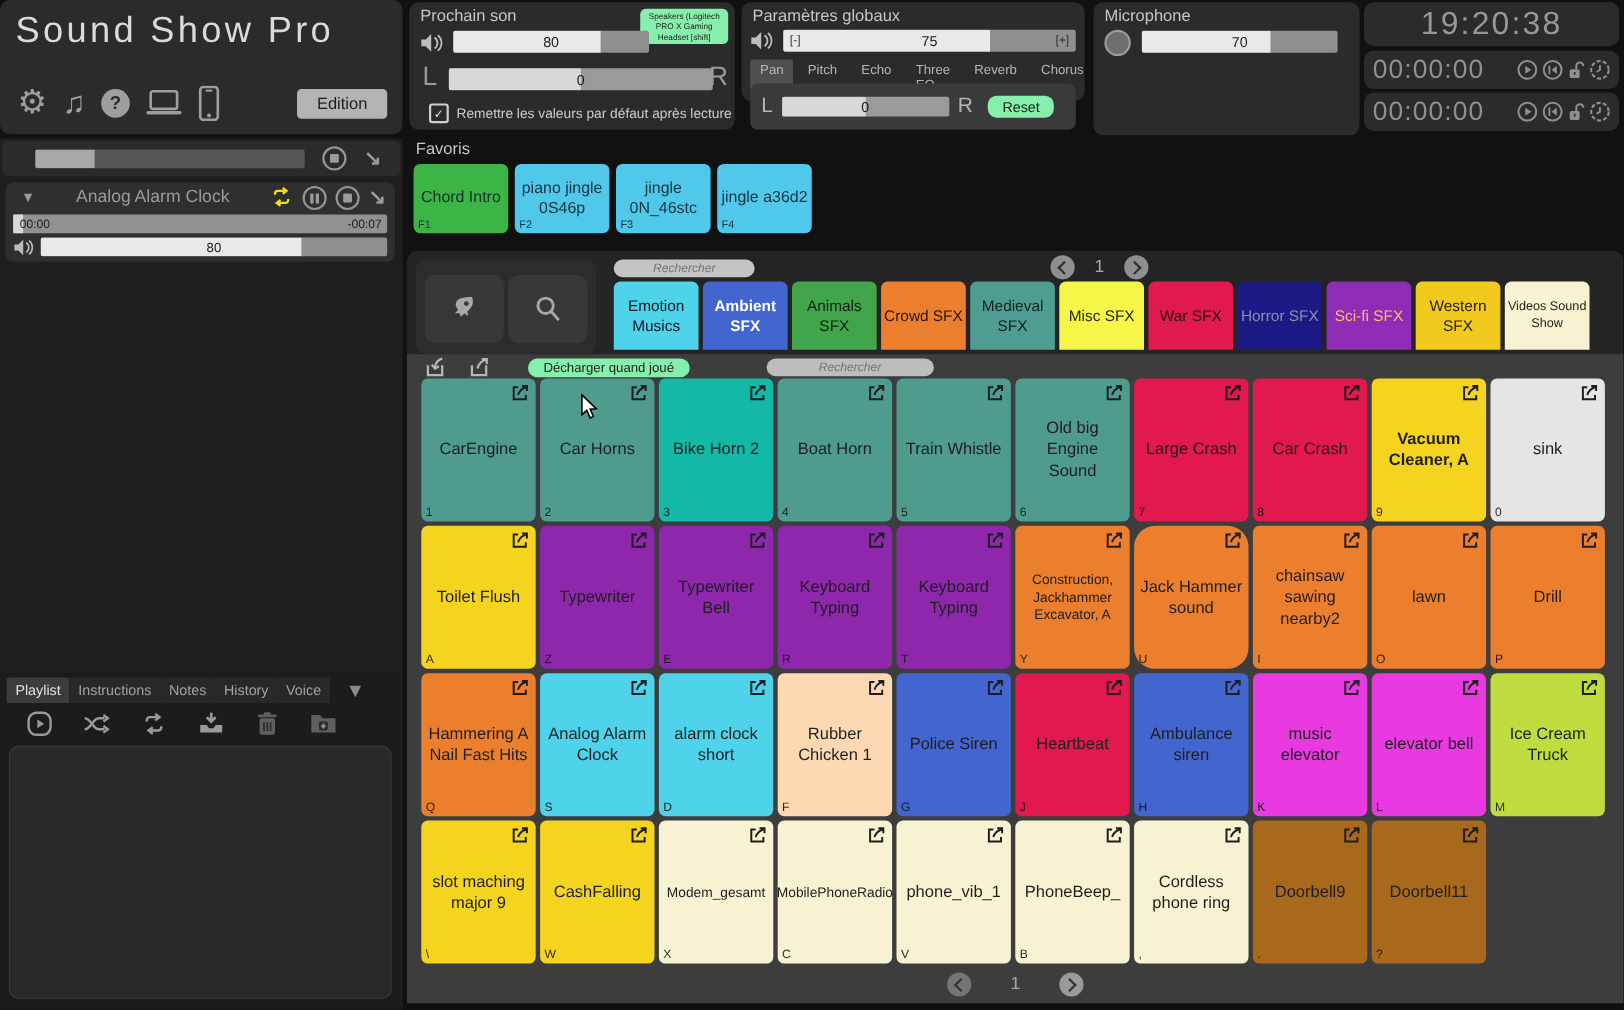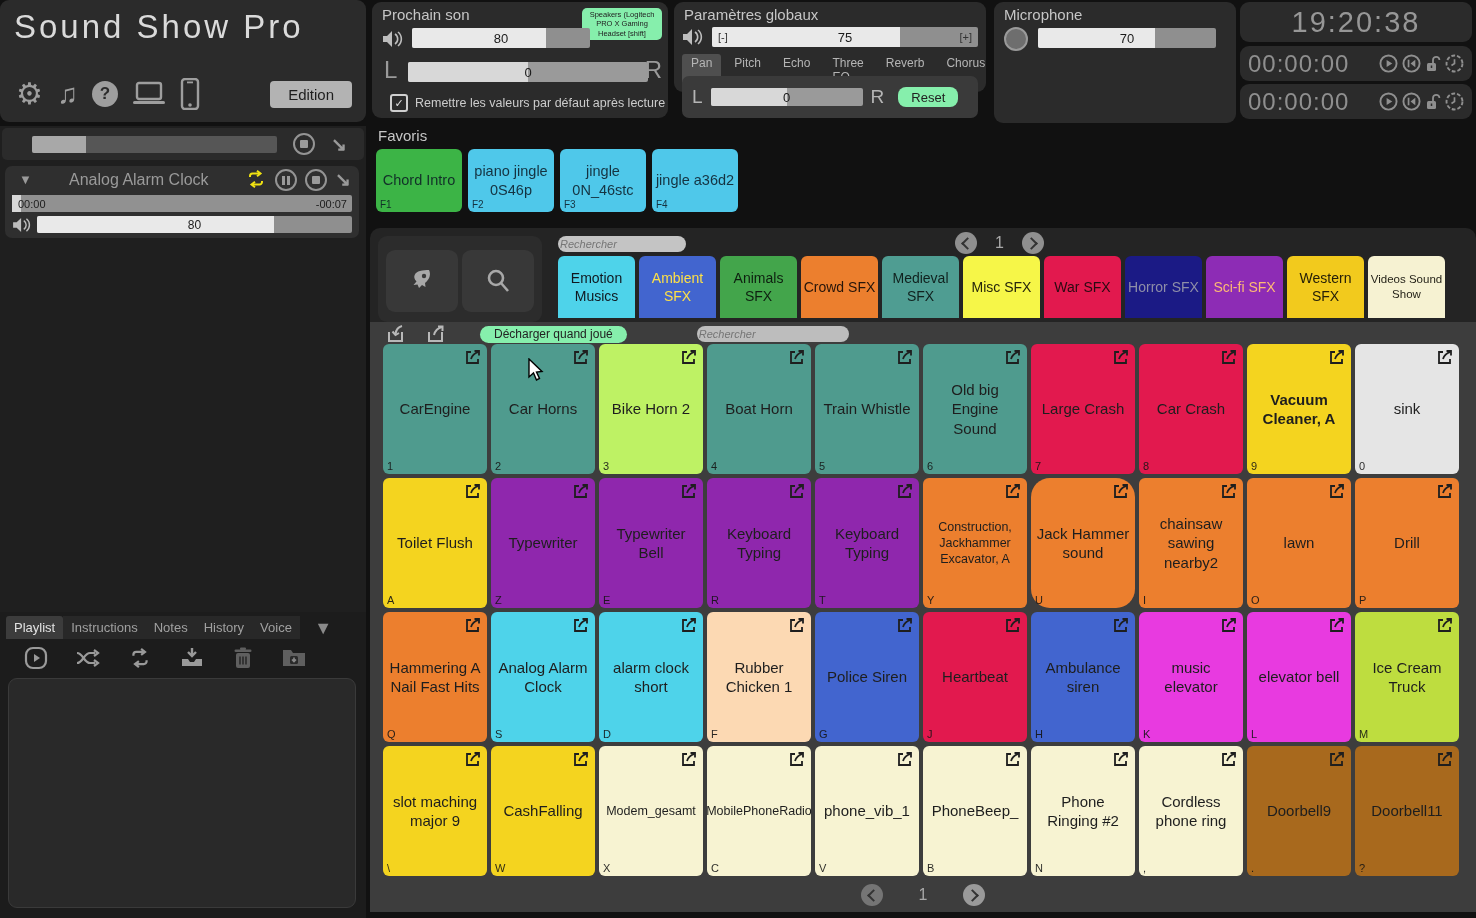--- a/index.html
+++ b/index.html
@@ -14,21 +14,21 @@
                 font-size:13px;color:#1b1b1b;z-index:2;}
   .slider.balance{background:#9a9a9a;} .slider.balance .fill{background:#d8d8d8;}
   .endlab{position:absolute;top:0;bottom:0;display:flex;align-items:center;font-size:11px;color:#333;z-index:3;}
   
   .gbtn{background:#86efac;color:#222;border-radius:5px;display:inline-flex;align-items:center;justify-content:center;}
   .circbtn{width:22px;height:22px;border:2px solid #949494;border-radius:50%;display:flex;align-items:center;justify-content:center;box-sizing:border-box;}
   .chev{display:inline-block;width:7px;height:7px;border-left:2.5px solid #333;border-bottom:2.5px solid #333;}
   .chev.left{transform:rotate(45deg);margin-left:3px;}
   .chev.right{transform:rotate(225deg);margin-right:3px;}
   .pagerbtn{width:22px;height:22px;border-radius:50%;background:#8f8f8f;display:flex;align-items:center;justify-content:center;}
-  .searchbox{background:#c4c4c4;border-radius:9px;border:none;
+  .searchbox{background:#c4c4c4;border-radius:9px;border:none;text-align:center;
              font-style:italic;font-size:11px;color:#4a4a4a;outline:none;height:16px;box-sizing:border-box;}
   
   #app-panel{left:0;top:0;width:366px;height:122px;}
   #app-title{position:absolute;left:14px;top:8px;font-size:33px;letter-spacing:3px;color:#dadada;}
   #app-icons{position:absolute;left:16px;bottom:12px;display:flex;align-items:center;gap:14px;color:#9e9e9e;}
   #edition-btn{position:absolute;right:14px;bottom:14px;background:#b3b3b3;color:#1e1e1e;font-size:15px;
                padding:5px 18px;border-radius:4px;}
   .help-circle{width:26px;height:26px;border-radius:50%;background:#9e9e9e;color:#2b2b2b;
                display:flex;align-items:center;justify-content:center;font-weight:bold;font-size:17px;}
   
@@ -396,21 +396,21 @@
     <span class="pagerbtn">
         <span class="chev left"></span>
       </span>
     <span class="pagenum">1</span>
     <span class="pagerbtn">
         <span class="chev right"></span>
       </span>
   </div>
   <div id="cat-tabs">
       <div class="cat-tab" style="background: rgb(78, 211, 234); color: rgb(16, 24, 32);">Emotion Musics</div>
-      <div class="cat-tab" style="background: rgb(66, 101, 207); color: #fde047;">Ambient SFX</div>
+      <div class="cat-tab" style="background: rgb(66, 101, 207); color: #ffffff; font-weight: bold;">Ambient SFX</div>
       <div class="cat-tab" style="background: rgb(67, 165, 75); color: rgb(14, 32, 16);">Animals SFX</div>
       <div class="cat-tab" style="background: rgb(236, 127, 46); color: rgb(38, 21, 10);">Crowd SFX</div>
       <div class="cat-tab" style="background: rgb(79, 157, 146); color: rgb(16, 33, 30);">Medieval SFX</div>
       <div class="cat-tab" style="background: rgb(246, 246, 72); color: rgb(38, 38, 12);">Misc SFX</div>
       <div class="cat-tab" style="background: rgb(226, 25, 78); color: rgb(42, 10, 18);">War SFX</div>
       <div class="cat-tab" style="background: rgb(27, 26, 133); color: rgb(142, 142, 168);">Horror SFX</div>
       <div class="cat-tab" style="background: rgb(141, 44, 181); color: #fdba74;">Sci-fi SFX</div>
       <div class="cat-tab" style="background: rgb(242, 202, 29); color: rgb(38, 32, 8);">Western SFX</div>
       <div class="cat-tab" style="background: rgb(246, 242, 210); color: rgb(38, 36, 26); font-size: 11.5px;">Videos Sound Show</div>
     </div>
@@ -451,21 +451,21 @@
         <span class="tile-export">
           <svg viewBox="0 0 20 20" width="20" height="20" fill="none" stroke="currentColor" stroke-width="1.8">
             <path d="M8 5 H4 v11 h11 v-4"></path>
             <path d="M8 12 C9 8.5 11.5 6 15.5 4.8"></path>
             <path d="M11.5 4 h4.5 v4.5"></path>
           </svg>
         </span>
         <span class="tile-label" style="font-size: 15px;">Car Horns</span>
         <span class="tile-key">2</span>
       </div>
-      <div class="tile" style="background: #bef264;">
+      <div class="tile" style="background: #14b8a6;">
         <span class="tile-export">
           <svg viewBox="0 0 20 20" width="20" height="20" fill="none" stroke="currentColor" stroke-width="1.8">
             <path d="M8 5 H4 v11 h11 v-4"></path>
             <path d="M8 12 C9 8.5 11.5 6 15.5 4.8"></path>
             <path d="M11.5 4 h4.5 v4.5"></path>
           </svg>
         </span>
         <span class="tile-label" style="font-size: 15px;">Bike Horn 2</span>
         <span class="tile-key">3</span>
       </div>
@@ -824,31 +824,20 @@
       <div class="tile" style="background: rgb(247, 243, 210);">
         <span class="tile-export">
           <svg viewBox="0 0 20 20" width="20" height="20" fill="none" stroke="currentColor" stroke-width="1.8">
             <path d="M8 5 H4 v11 h11 v-4"></path>
             <path d="M8 12 C9 8.5 11.5 6 15.5 4.8"></path>
             <path d="M11.5 4 h4.5 v4.5"></path>
           </svg>
         </span>
         <span class="tile-label" style="font-size: 15px;">PhoneBeep_</span>
         <span class="tile-key">B</span>
-      </div>
-      <div class="tile" style="background: rgb(247, 243, 210);">
-        <span class="tile-export">
-          <svg viewBox="0 0 20 20" width="20" height="20" fill="none" stroke="currentColor" stroke-width="1.8">
-            <path d="M8 5 H4 v11 h11 v-4"></path>
-            <path d="M8 12 C9 8.5 11.5 6 15.5 4.8"></path>
-            <path d="M11.5 4 h4.5 v4.5"></path>
-          </svg>
-        </span>
-        <span class="tile-label" style="font-size: 15px;">Phone Ringing #2</span>
-        <span class="tile-key">N</span>
       </div>
       <div class="tile" style="background: rgb(247, 243, 210);">
         <span class="tile-export">
           <svg viewBox="0 0 20 20" width="20" height="20" fill="none" stroke="currentColor" stroke-width="1.8">
             <path d="M8 5 H4 v11 h11 v-4"></path>
             <path d="M8 12 C9 8.5 11.5 6 15.5 4.8"></path>
             <path d="M11.5 4 h4.5 v4.5"></path>
           </svg>
         </span>
         <span class="tile-label" style="font-size: 15px;">Cordless phone ring</span>

